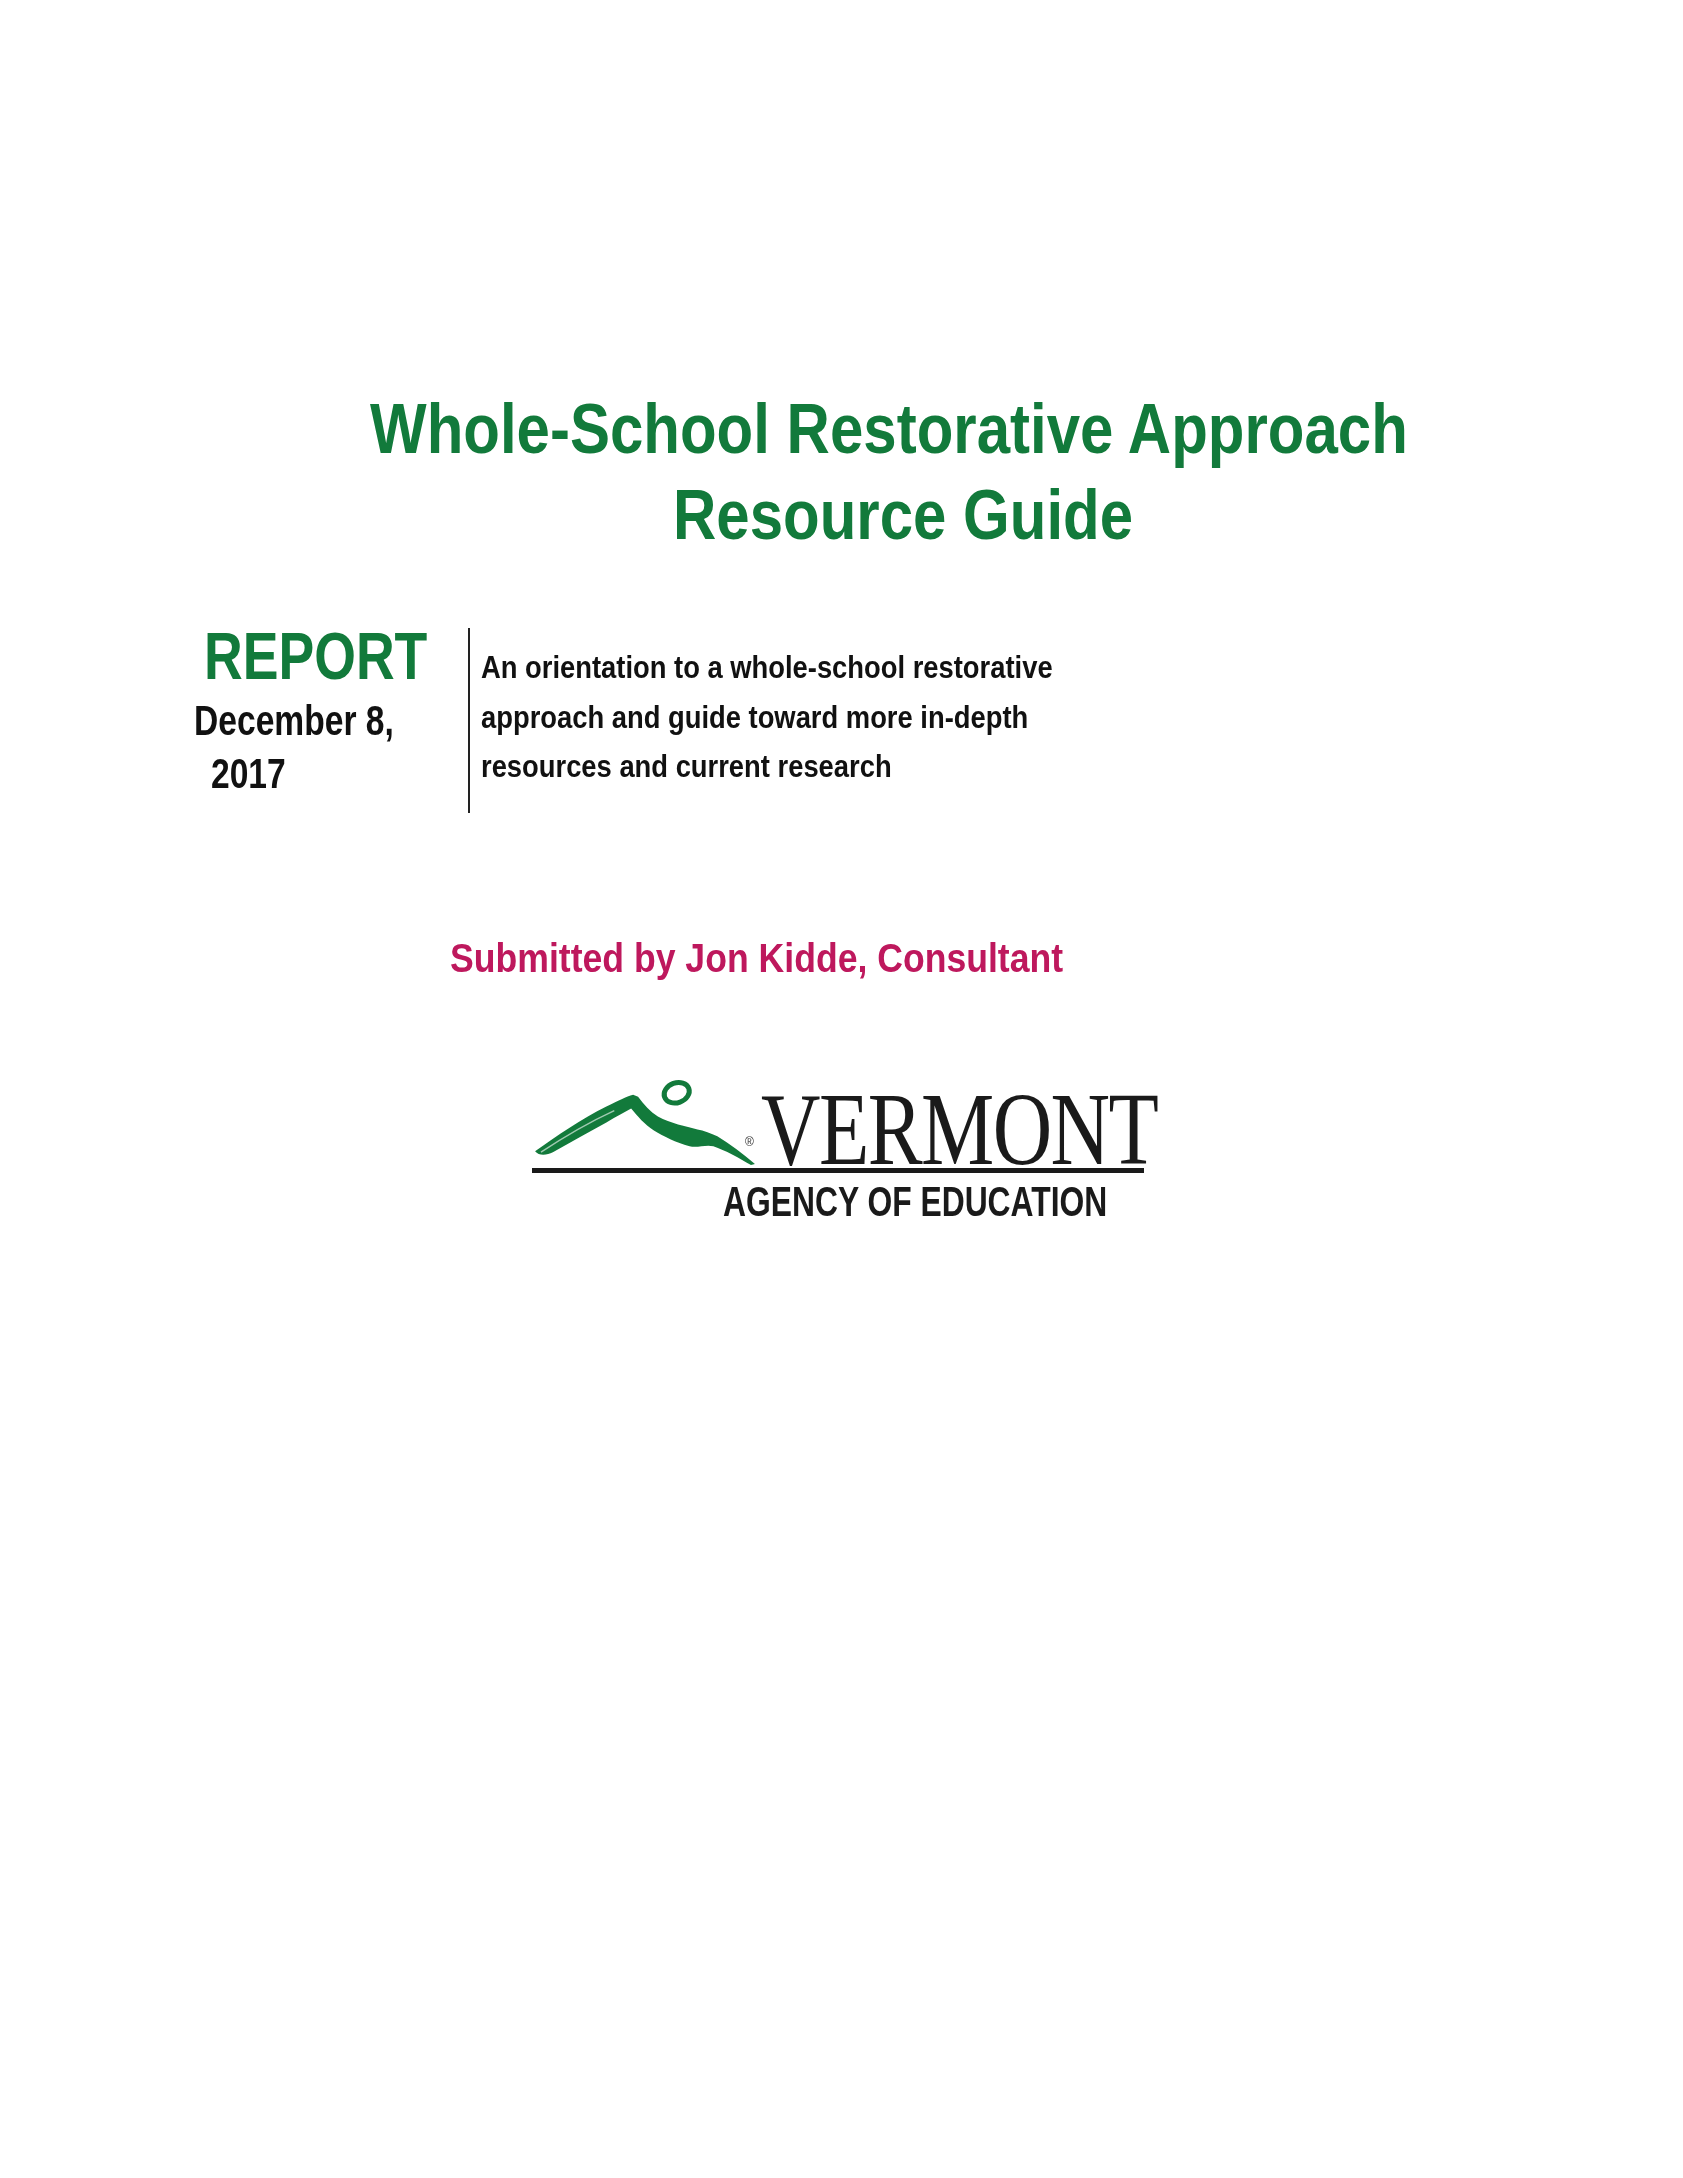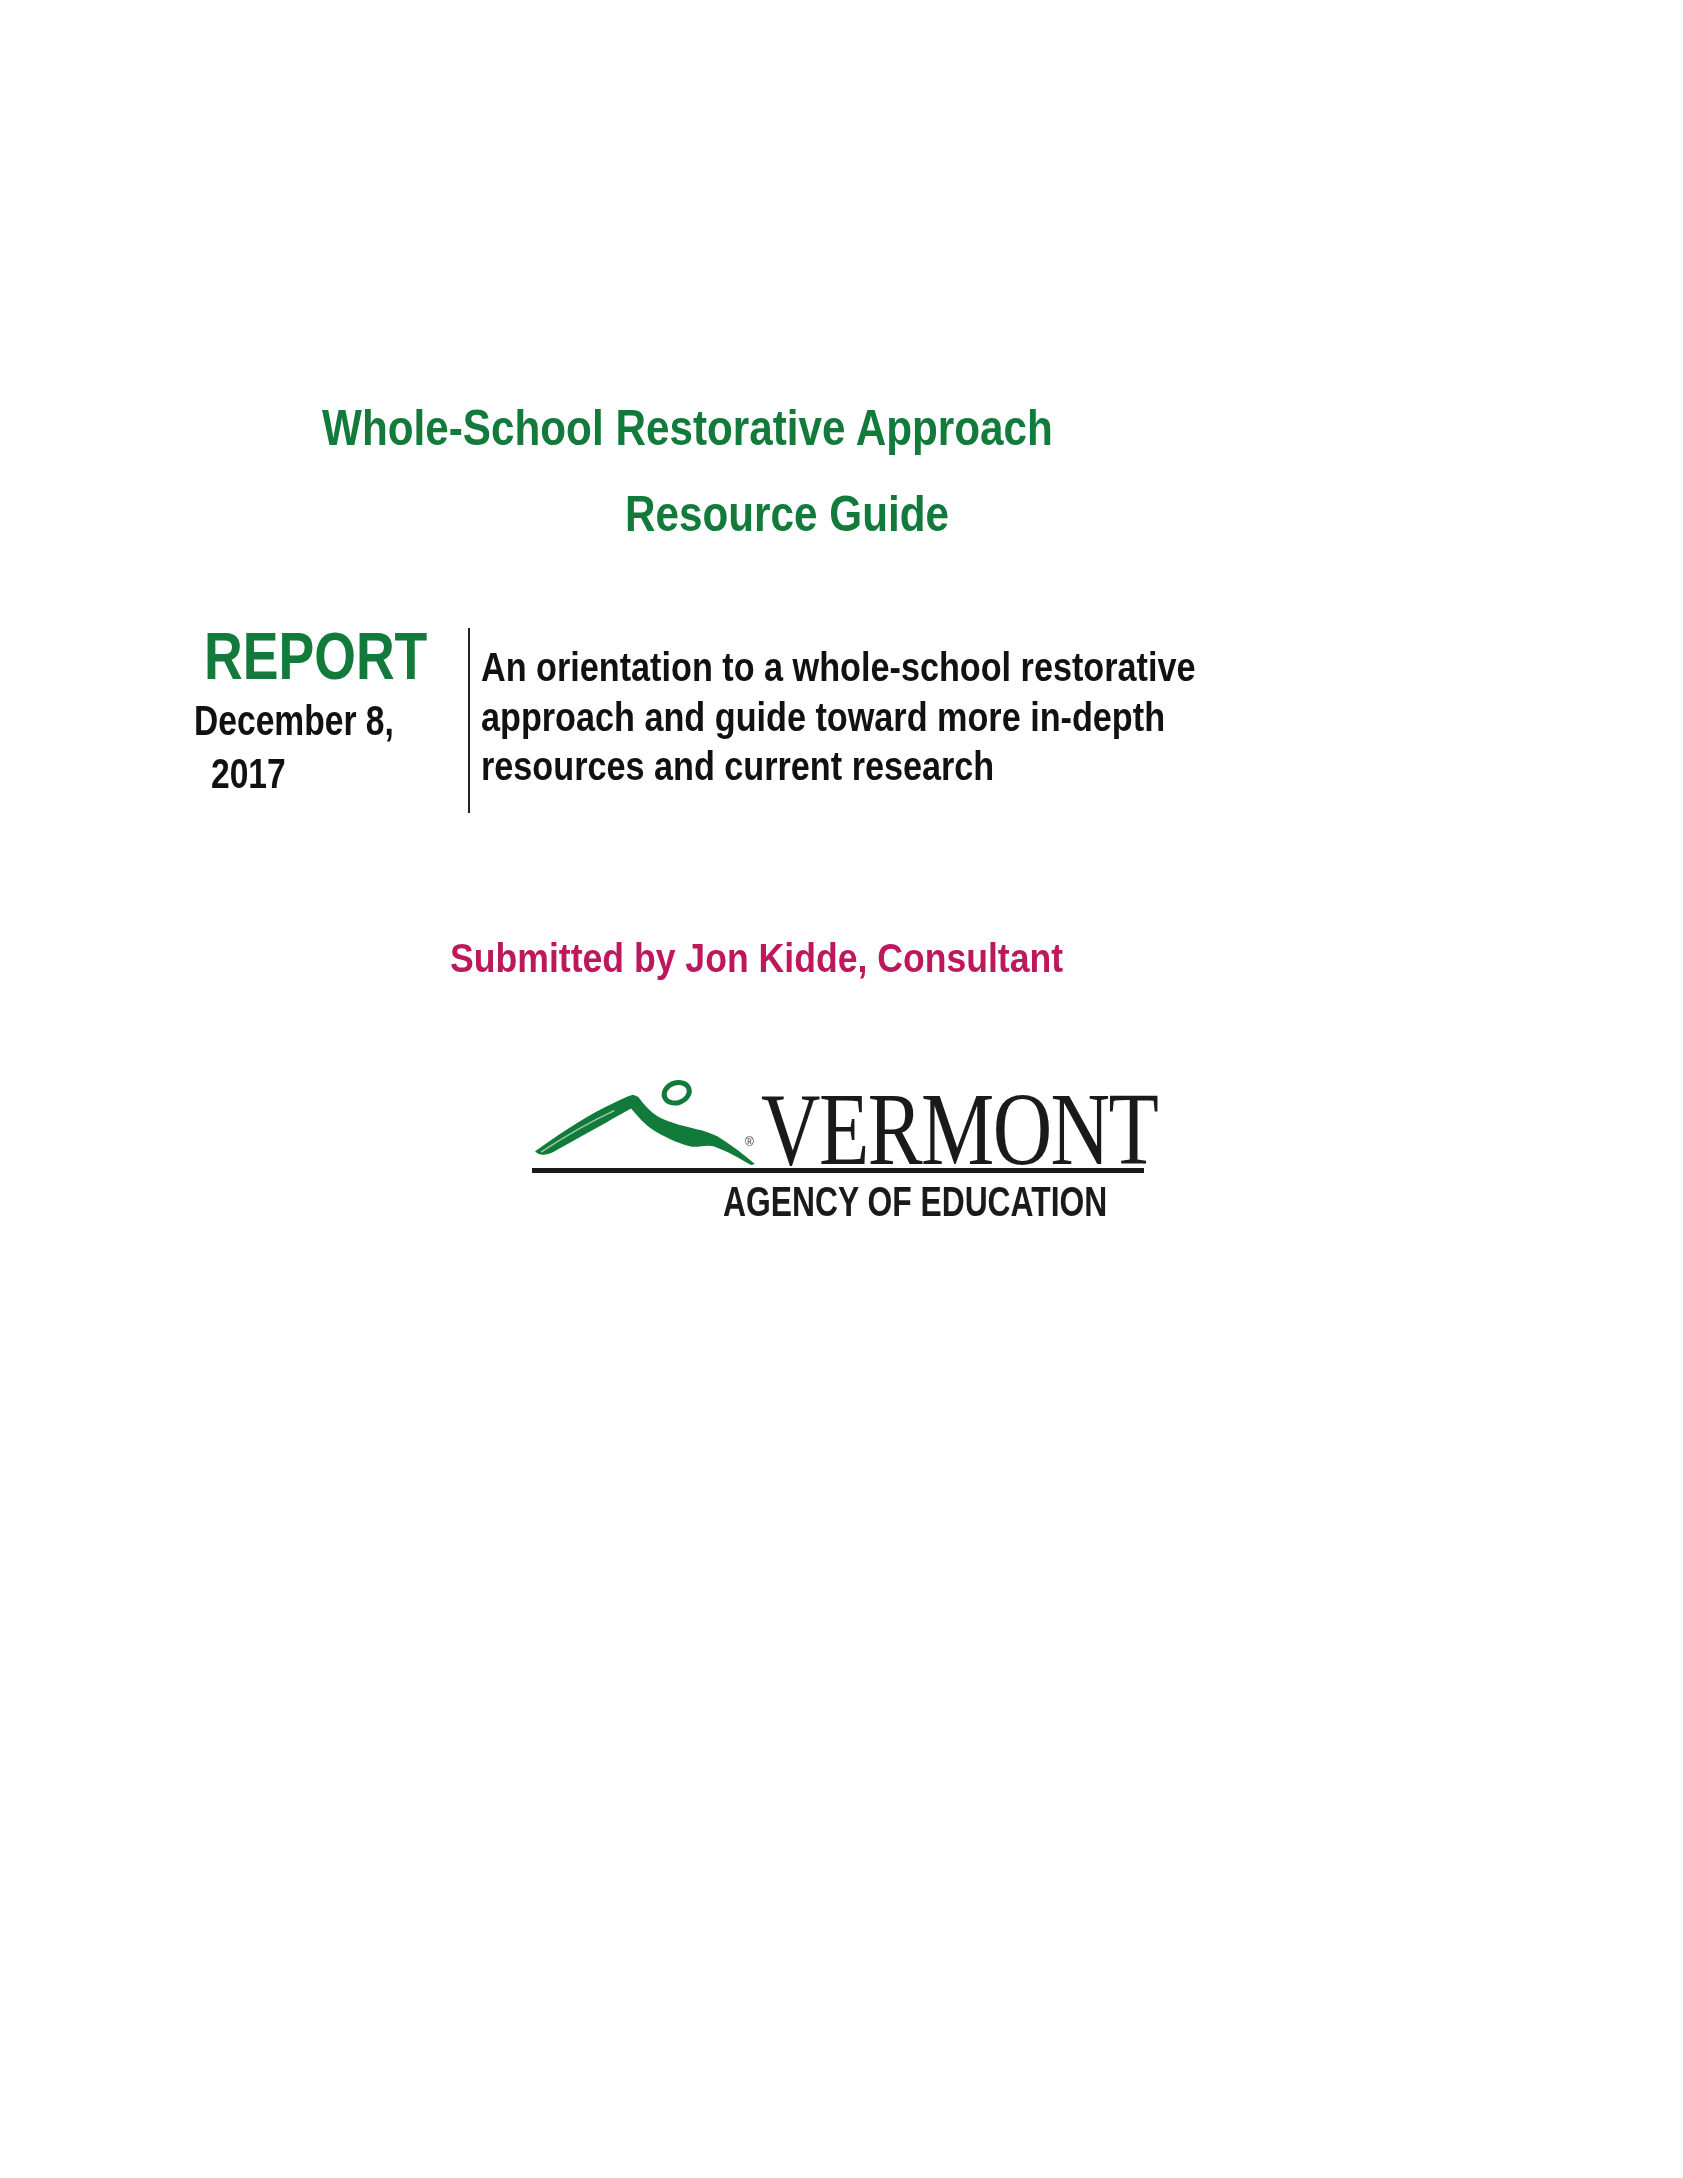--- a/index.html
+++ b/index.html
@@ -1,36 +1,36 @@
 <!DOCTYPE html>
 <html><head>
 <meta charset="utf-8">
 <style>
   html, body { margin: 0; padding: 0; background: #ffffff; }
   body { width: 1683px; height: 2178px; position: relative; overflow: hidden;
          font-family: "Liberation Sans", sans-serif; }
   .abs { position: absolute; white-space: nowrap; }
   .cond { display: inline-block; transform-origin: left top; }
 
-  .title-line { font-weight: bold; font-size: 50px; line-height: 71px; color: #127a3b; }
+  .title-line { font-weight: bold; font-size: 71px; line-height: 71px; color: #127a3b; margin-left: 48px; }
   #title1 { left: 322px; top: 393px; }
   #title1 .cond { transform: scaleX(0.845); }
   #title2 { left: 625px; top: 479px; }
   #title2 .cond { transform: scaleX(0.845); }
 
   #report { left: 204px; top: 622px; font-weight: bold; font-size: 67px; line-height: 67px; color: #127a3b; }
   #report .cond { transform: scaleX(0.80); }
   .date-line { font-weight: bold; font-size: 42px; line-height: 42px; color: #111; }
   #date1 { left: 194px; top: 700px; }
   #date2 { left: 211px; top: 753px; }
   .date-line .cond { transform: scaleX(0.80); }
 
   #divider { position: absolute; left: 468px; top: 628px; width: 2px; height: 185px; background: #222; }
 
-  .sub-line { font-weight: bold; font-size: 40px; line-height: 40px; color: #111; }
+  .sub-line { font-weight: bold; font-size: 32px; line-height: 40px; color: #111; }
   #sub1 { left: 481px; top: 647px; }
   #sub2 { left: 481px; top: 697px; }
   #sub3 { left: 481px; top: 746px; }
   .sub-line .cond { transform: scaleX(0.855); }
 
   #author { left: 450px; top: 938px; font-weight: bold; font-size: 40px; line-height: 40px; color: #be185d; }
   #author .cond { transform: scaleX(0.89); }
 
   #logo { position: absolute; left: 527px; top: 1067px; width: 630px; height: 160px; }
   #logo svg.mtn { position: absolute; left: 0; top: 0; }

